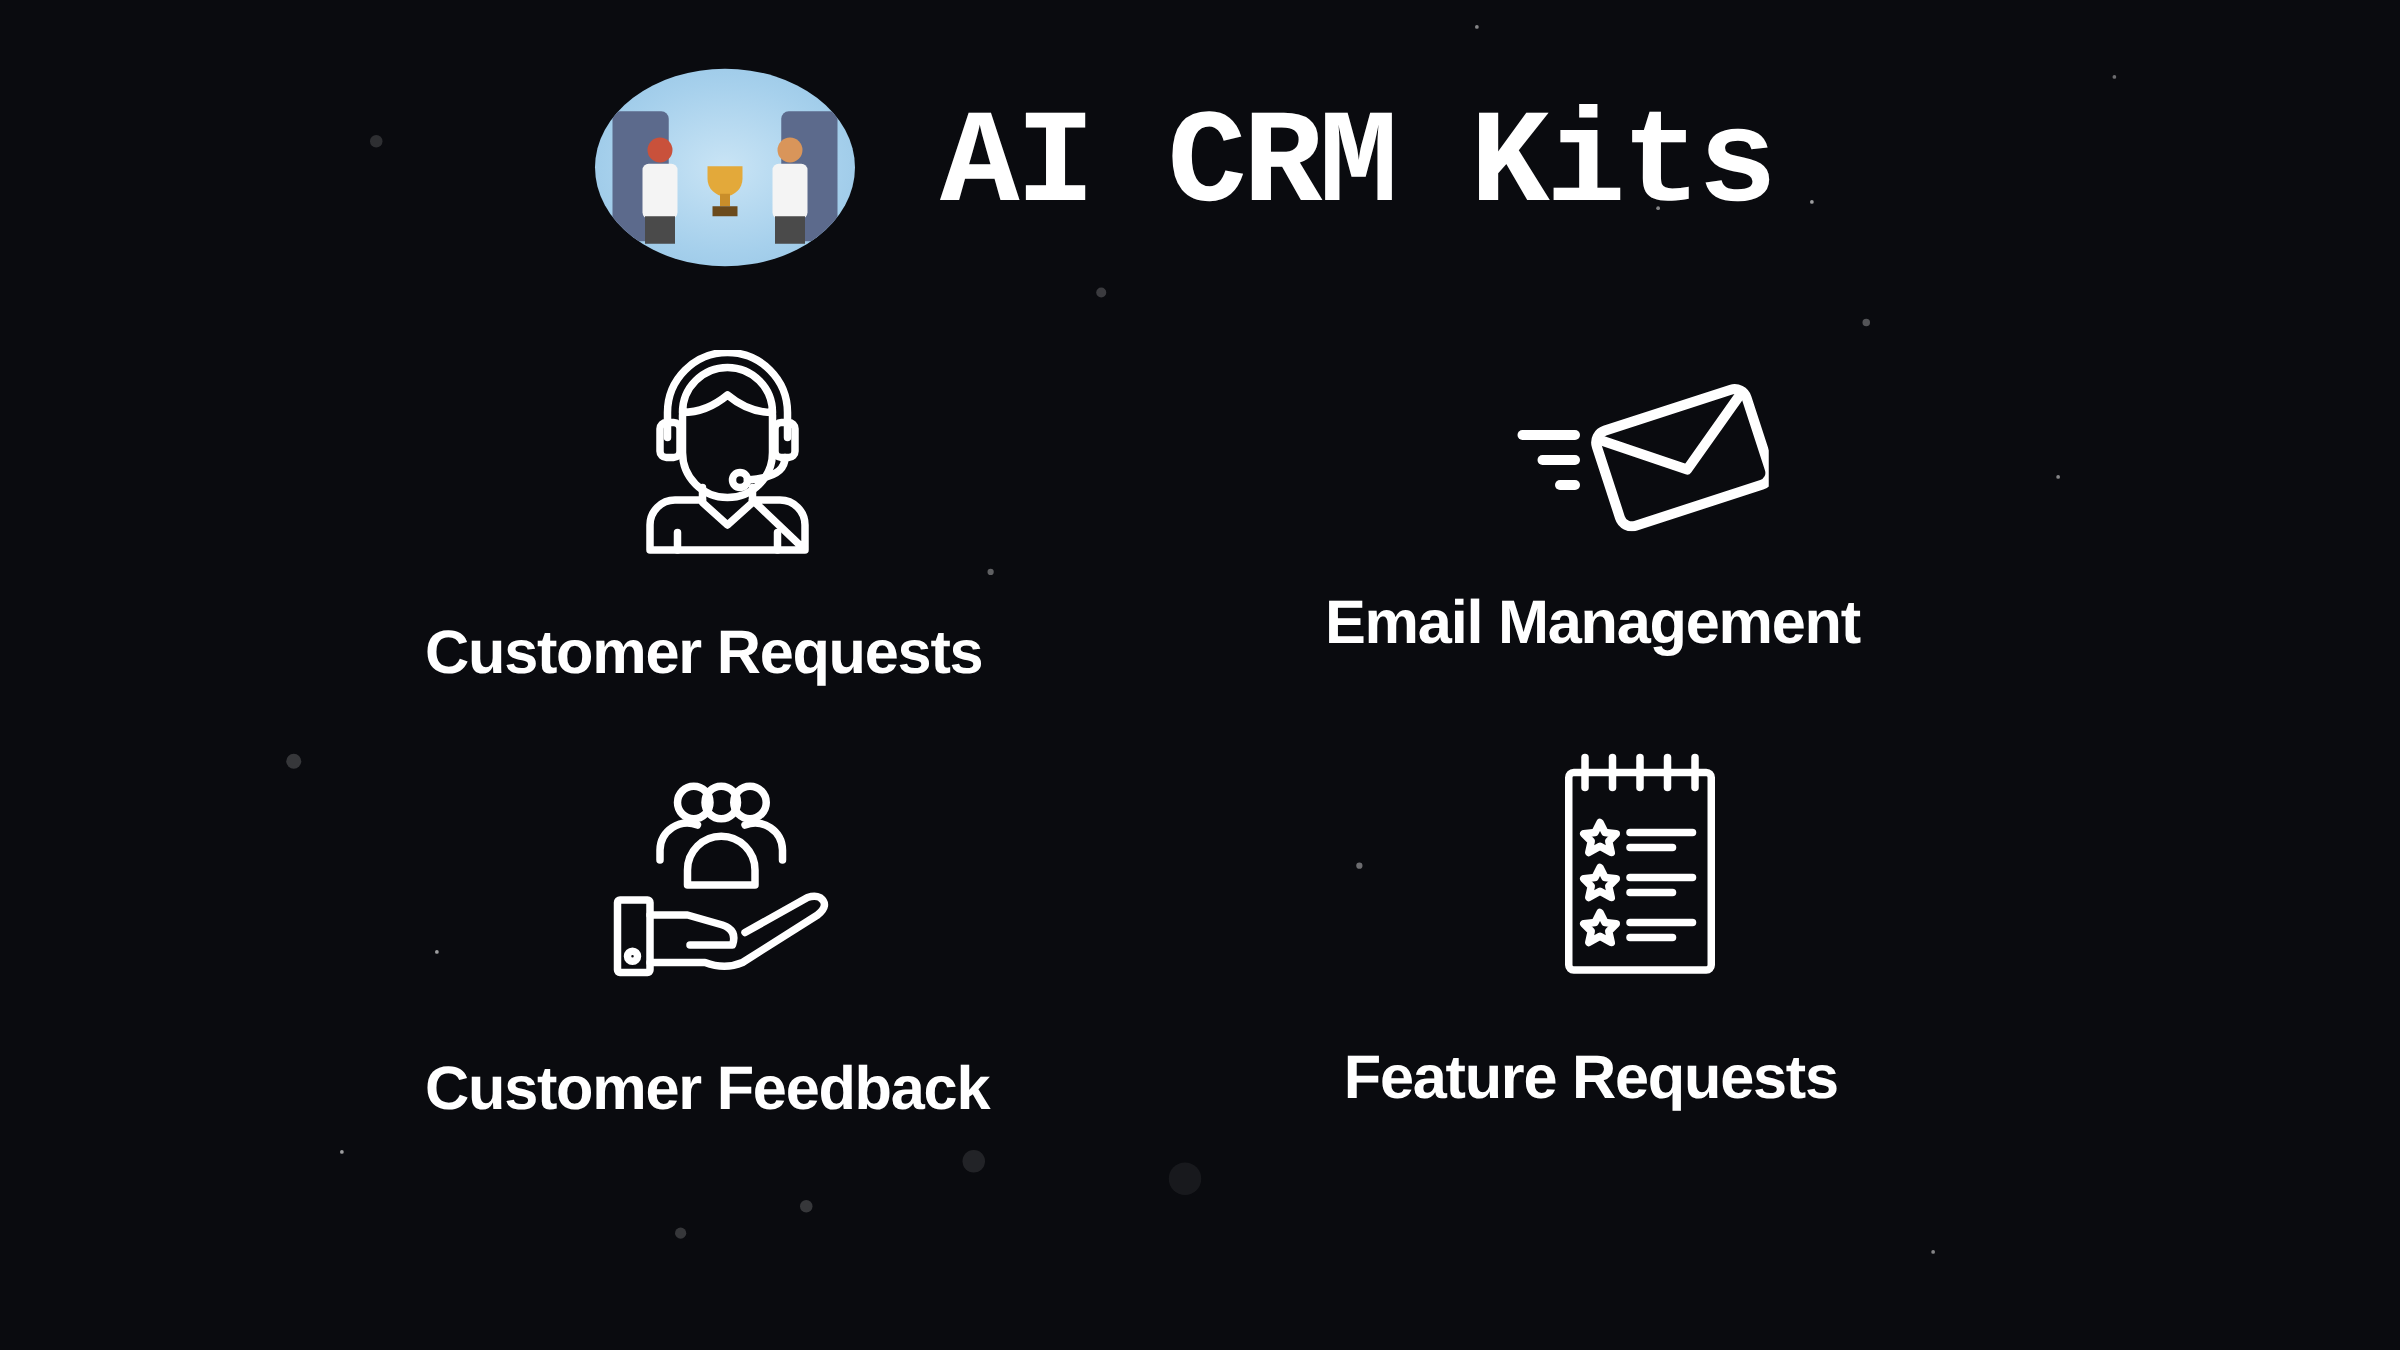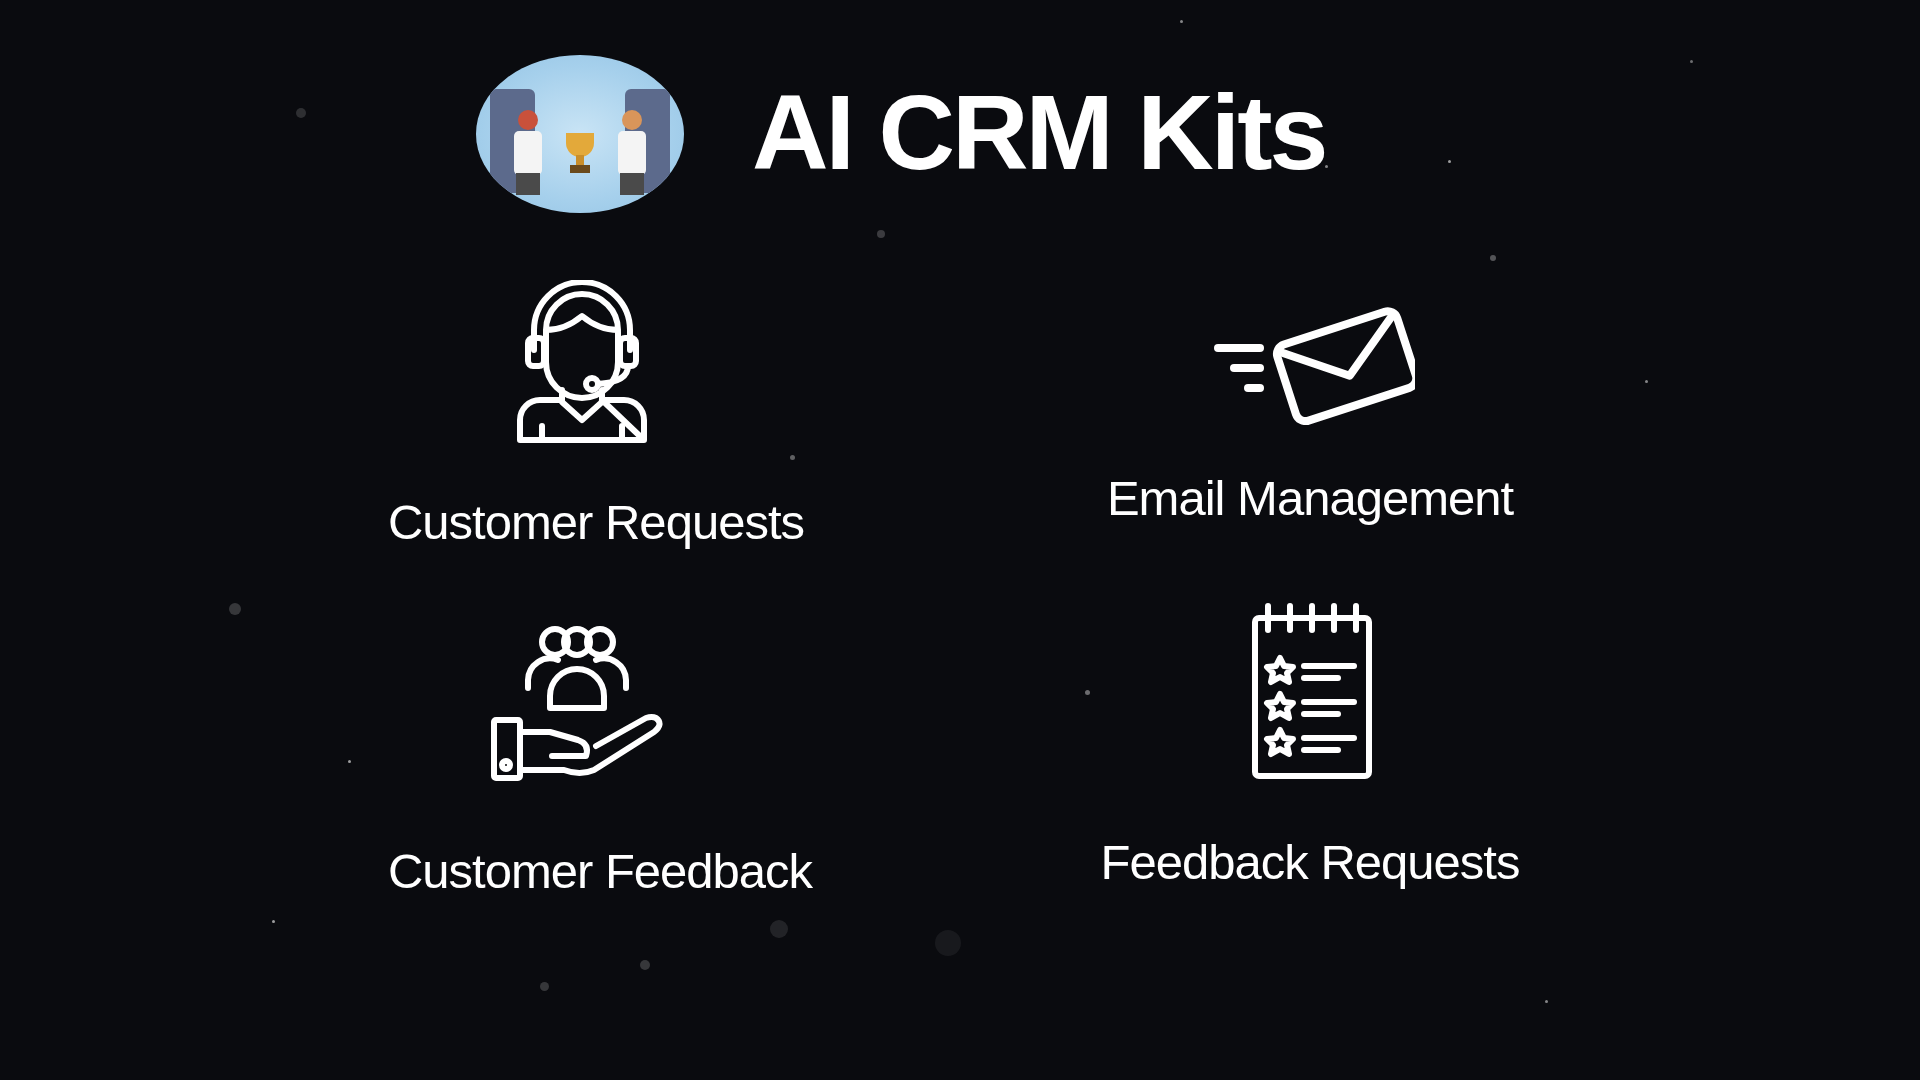--- a/index.html
+++ b/index.html
@@ -1,22 +1,22 @@
 <!DOCTYPE html>
 <html><head>
 <meta charset="utf-8">
 <style>
   html,body{margin:0;padding:0;}
   body{width:1920px;height:1080px;overflow:hidden;background:#0a0b0f;position:relative;font-family:"Liberation Sans","DejaVu Sans",sans-serif;color:#fff;}
   .stars{position:absolute;inset:0;}
   .star{position:absolute;border-radius:50%;background:#fff;}
   .hero-img{position:absolute;left:476px;top:55px;width:208px;height:158px;border-radius:50%;background:radial-gradient(ellipse at center,#c9e4f5 0%,#a6d0ec 60%,#93c3e4 100%);overflow:hidden;}
-  .title{position:absolute;left:752px;top:72px;font-size:106px;font-weight:700;letter-spacing:-3px;line-height:120px;white-space:nowrap;}
+  .title{position:absolute;left:752px;top:72px;font-size:106px;font-weight:700;letter-spacing:-3px;line-height:120px;white-space:nowrap;font-family:Liberation Mono, monospace;}
   .icon{position:absolute;}
-  .label{position:absolute;font-size:49px;font-weight:400;letter-spacing:-1px;line-height:60px;white-space:nowrap;text-align:center;}
+  .label{position:absolute;font-size:49px;font-weight:700;letter-spacing:-1px;line-height:60px;white-space:nowrap;}
 </style>
 </head>
 <body>
 
 <div class="stars">
   <div class="star" style="left:296px;top:108px;width:10px;height:10px;opacity:.15"></div>
   <div class="star" style="left:229px;top:603px;width:12px;height:12px;opacity:.18"></div>
   <div class="star" style="left:770px;top:920px;width:18px;height:18px;opacity:.1"></div>
   <div class="star" style="left:935px;top:930px;width:26px;height:26px;opacity:.06"></div>
   <div class="star" style="left:877px;top:230px;width:8px;height:8px;opacity:.2"></div>
@@ -110,13 +110,13 @@
     <path d="M30 94 l4 8 l9 1 l-6 6 l2 9 l-9 -5 l-9 5 l2 -9 l-6 -6 l9 -1z"></path>
     <path d="M30 130 l4 8 l9 1 l-6 6 l2 9 l-9 -5 l-9 5 l2 -9 l-6 -6 l9 -1z"></path>
     <line x1="54" y1="66" x2="104" y2="66"></line>
     <line x1="54" y1="78" x2="88" y2="78"></line>
     <line x1="54" y1="102" x2="104" y2="102"></line>
     <line x1="54" y1="114" x2="88" y2="114"></line>
     <line x1="54" y1="138" x2="104" y2="138"></line>
     <line x1="54" y1="150" x2="88" y2="150"></line>
   </svg>
 </div>
-<div class="label" style="left:1075px;top:832px;width:470px;">Feedback Requests</div>
+<div class="label" style="left:1075px;top:832px;width:470px;">Feature Requests</div>
 
 </body></html>

